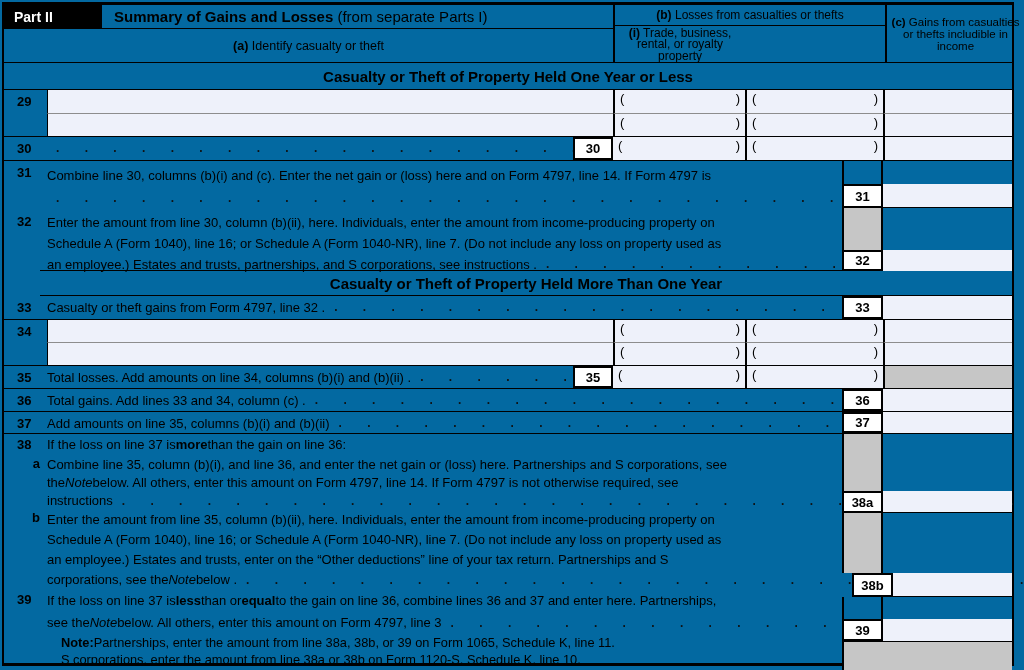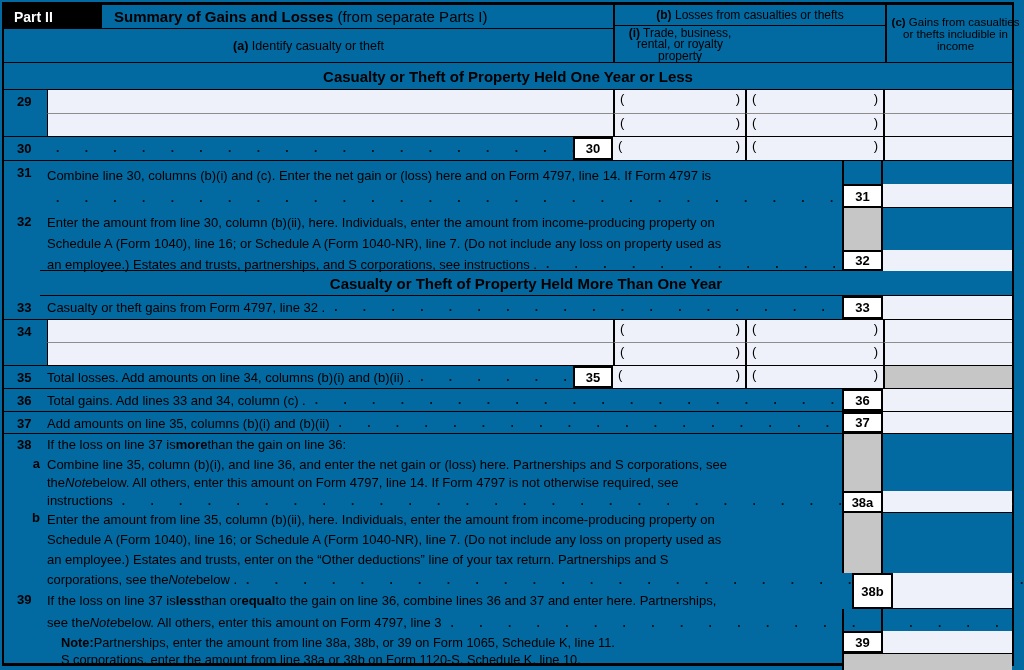--- a/index.html
+++ b/index.html
@@ -341,21 +341,21 @@
             <div class="acell"></div>
           </div>
       <div class="rsub" style="height:22px;">
             <div class="numbox w-nbox">38a</div>
             <div class="acell blue bb"></div>
           </div>
       <div class="rsub" style="height:60px;">
             <div class="ncell gray"></div>
             <div class="acell"></div>
           </div>
-      <div class="rsub" style="height:36px;padding-left:10px;">
+      <div class="rsub" style="height:24px;padding-left:10px;">
             <div class="numbox w-nbox">38b</div>
             <div class="acell blue bb"></div>
           </div>
       <div class="rsub" style="height:22px;">
             <div class="ncell"></div>
             <div class="acell"></div>
           </div>
       <div class="rsub" style="height:22px;">
             <div class="numbox w-nbox">39</div>
             <div class="acell blue"></div>

